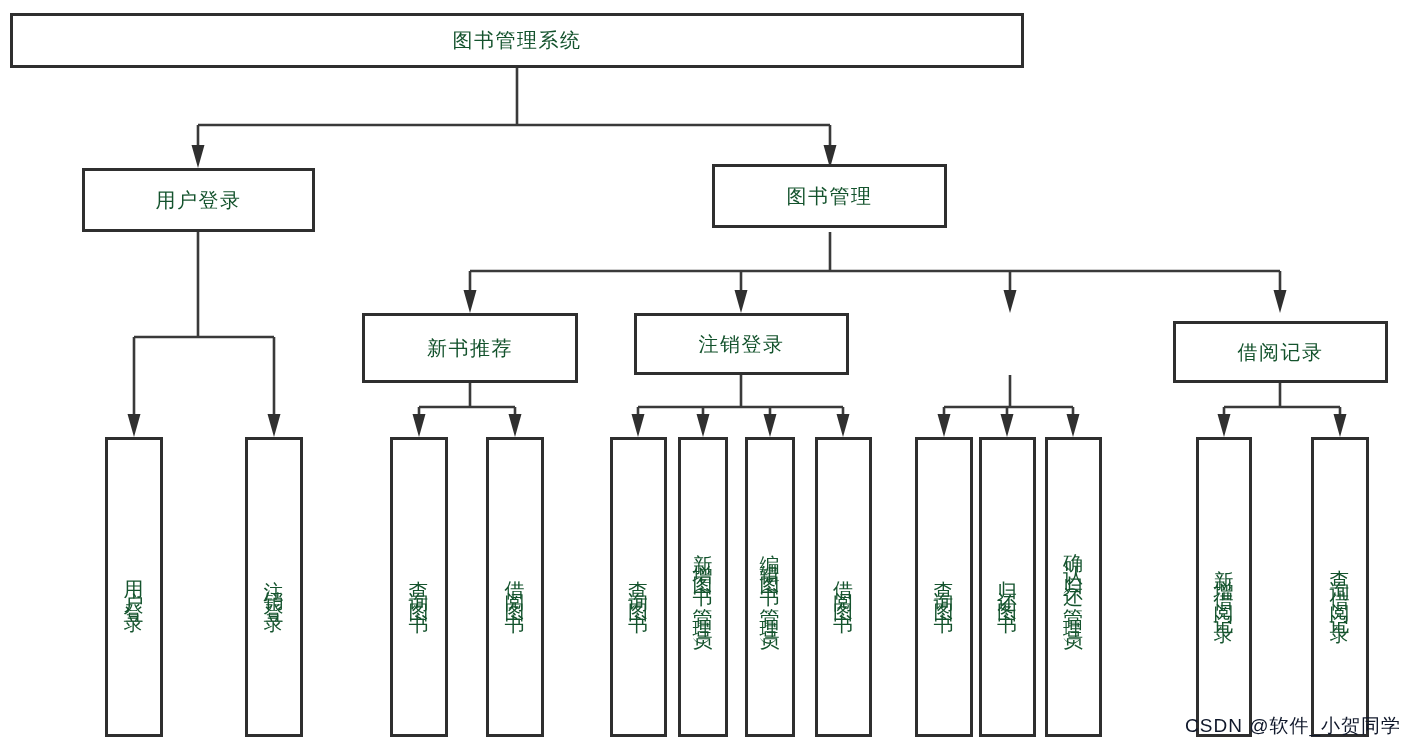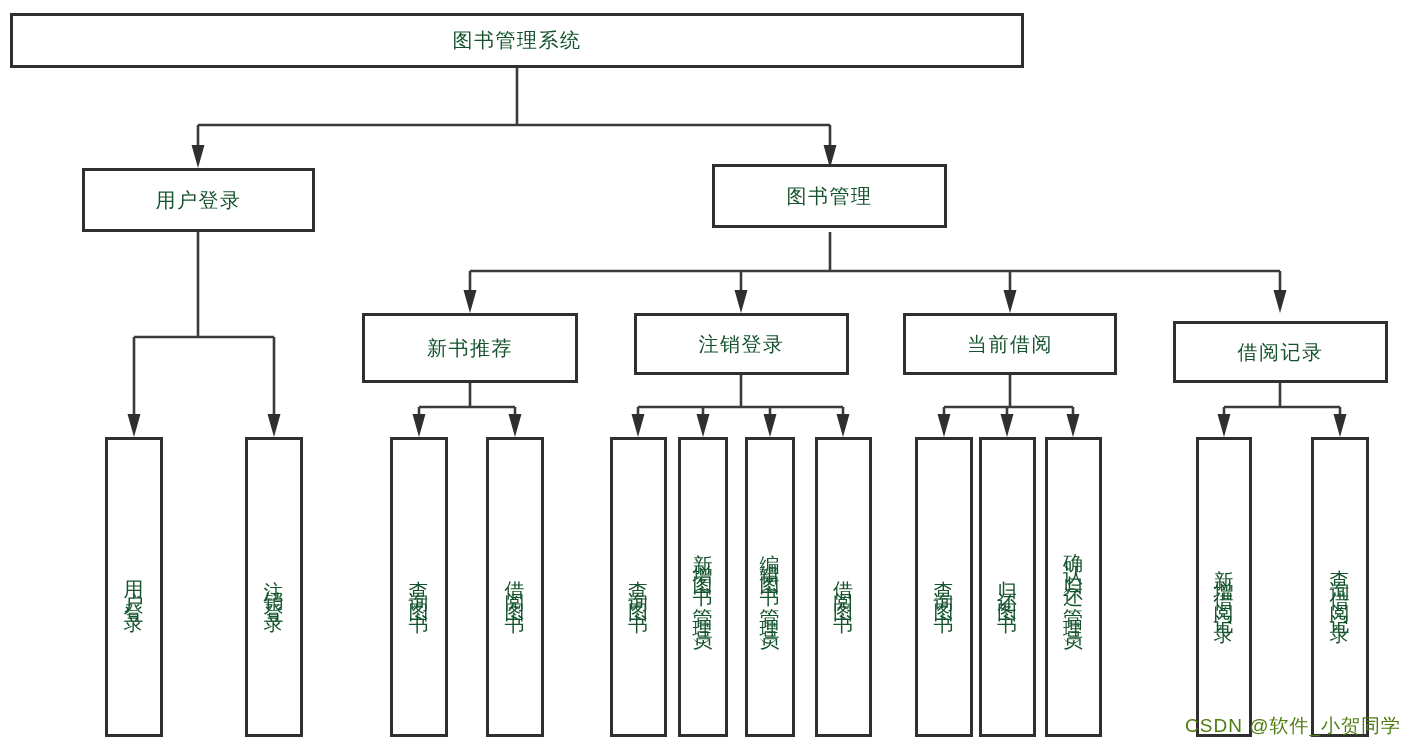--- a/index.html
+++ b/index.html
@@ -33,21 +33,21 @@
     font-size: 20px;
     letter-spacing: 11px;
     line-height: 1;
     white-space: nowrap;
   }
   .watermark {
     position: absolute;
     right: 4px;
     bottom: 8px;
     font-size: 19px;
-    color: #4d7c0f;
+    color: #0f172a;
     letter-spacing: 1px;
     white-space: nowrap;
   }
 </style>
 </head>
 <body>
 
 <div class="canvas">
 
   <svg class="wires" viewBox="0 0 1405 747">
@@ -93,23 +93,20 @@
   <div class="node h" style="left:712px;top:164px;width:235px;height:64px">
     <span class="lbl">图书管理</span>
   </div>
 
   <div class="node h" style="left:362px;top:313px;width:216px;height:70px">
     <span class="lbl">新书推荐</span>
   </div>
   <div class="node h" style="left:634px;top:313px;width:215px;height:62px">
     <span class="lbl">注销登录</span>
   </div>
-  <div class="node h" style="left:903px;top:313px;width:214px;height:62px">
-    <span class="lbl">当前借阅</span>
-  </div>
   <div class="node h" style="left:1173px;top:321px;width:215px;height:62px">
     <span class="lbl">借阅记录</span>
   </div>
 
   <div class="node v" style="left:105px;top:437px;width:58px;height:300px">
     <span class="lbl">用户登录</span>
   </div>
   <div class="node v" style="left:245px;top:437px;width:58px;height:300px">
     <span class="lbl">注销登录</span>
   </div>

